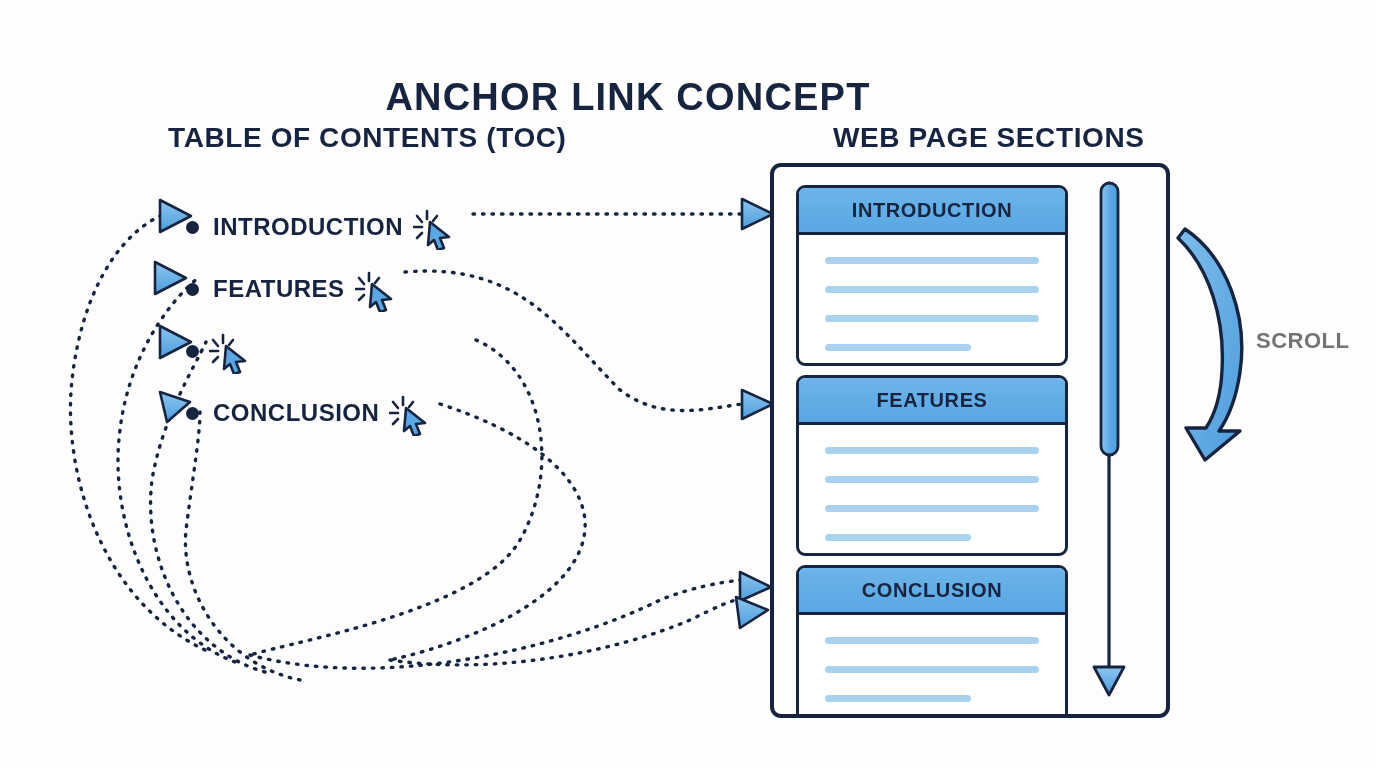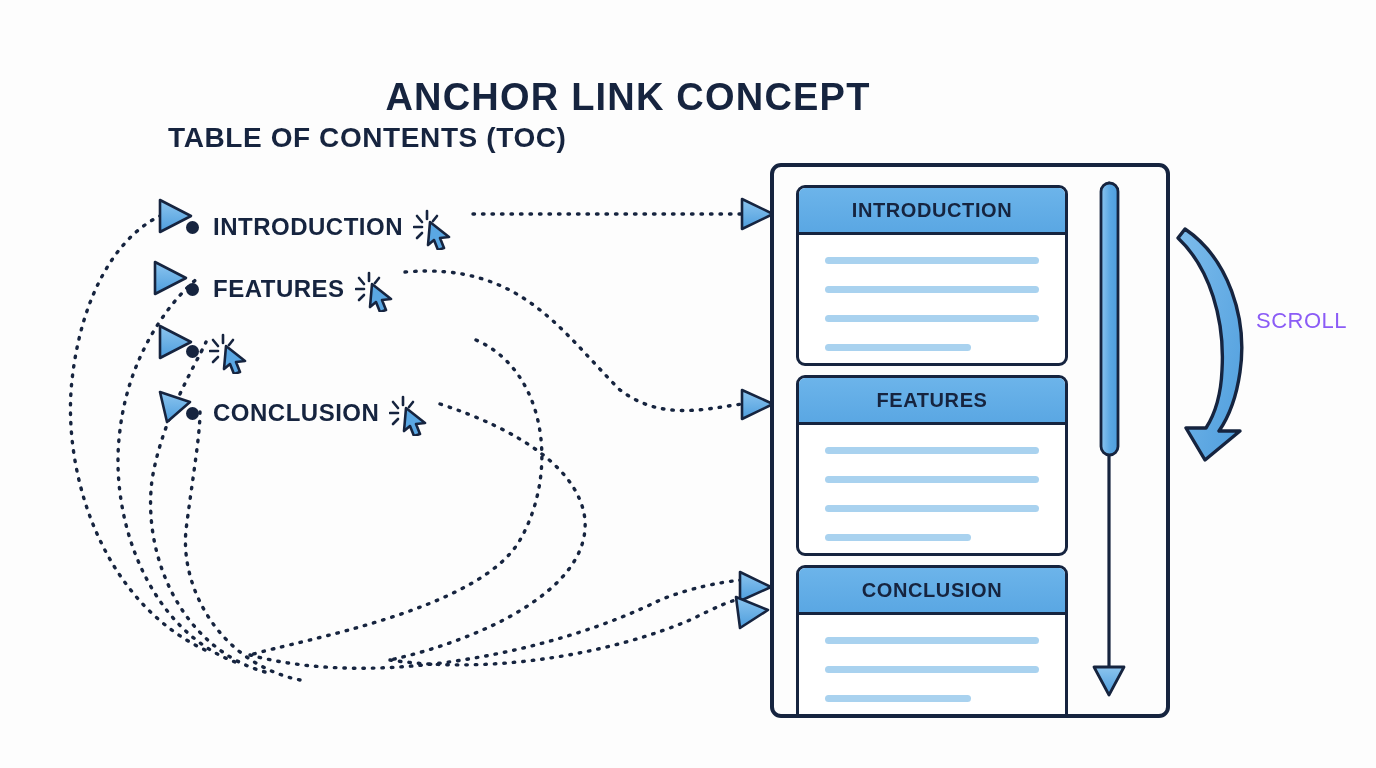--- a/index.html
+++ b/index.html
@@ -24,23 +24,23 @@
   }
   .col-head{
     position:absolute;
     font-size:28px;font-weight:bold;letter-spacing:0.6px;
     color:#16243f;white-space:nowrap;
   }
   #toc-head{left:168px;top:122px;}
   #sections-head{left:833px;top:122px;}
 
   .scroll-label{
-    position:absolute;left:1256px;top:308px;
-    font-size:22px;font-weight:normal;letter-spacing:0.5px;
-    color:#8b5cf6;white-space:nowrap;
+    position:absolute;left:1256px;top:328px;
+    font-size:22px;font-weight:bold;letter-spacing:0.5px;
+    color:#737373;white-space:nowrap;
   }
 
   
   #toc-list{position:absolute;left:186px;top:196px;width:330px;}
   .toc-item{
     position:relative;height:62px;
     display:flex;align-items:center;
   }
   .toc-bullet{
     width:13px;height:13px;border-radius:50%;
@@ -98,20 +98,21 @@
   }
 </style>
 </head>
 <body>
 
 <div id="stage">
 
   <div class="page-title">ANCHOR LINK CONCEPT</div>
 
   <div class="col-head" id="toc-head">TABLE OF CONTENTS (TOC)</div>
+  <div class="col-head" id="sections-head">WEB PAGE SECTIONS</div>
 
   <svg class="svg-layer" id="connector-layer" viewBox="0 0 1376 768">
     <defs>
       <linearGradient id="ahGrad" x1="0" y1="0" x2="0" y2="1">
         <stop offset="0%" stop-color="#8cc5ef"></stop>
         <stop offset="100%" stop-color="#4d9ddd"></stop>
       </linearGradient>
       <linearGradient id="curveGrad" x1="0" y1="0" x2="1" y2="1">
         <stop offset="0%" stop-color="#7dbcec"></stop>
         <stop offset="100%" stop-color="#4f9edd"></stop>

